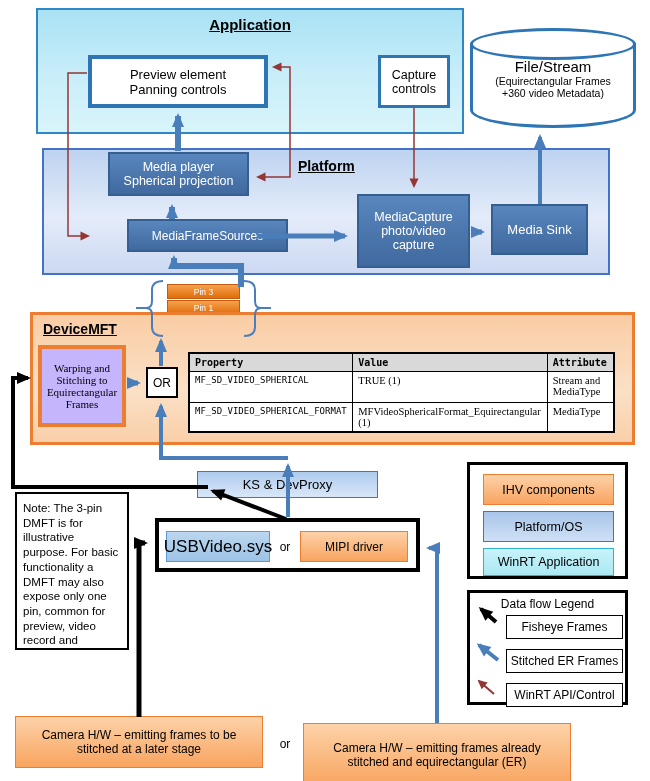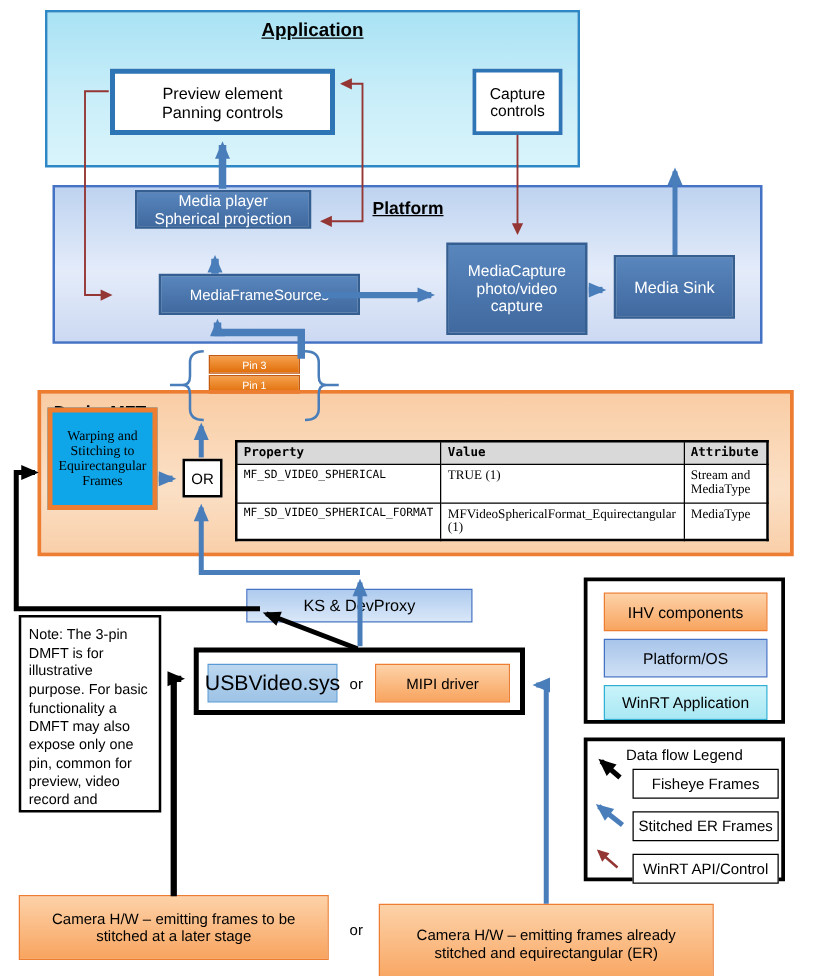--- a/index.html
+++ b/index.html
@@ -54,40 +54,49 @@
 
 <div class="stage">
 
   <div class="abs app-box">
     <div class="abs region-title" style="left:0;right:0;top:6px;text-align:center;font-size:15px;">Application</div>
   </div>
   <div class="abs white-blue ctr preline" style="left:88px;top:55px;width:180px;height:53px;">Preview element
 Panning controls</div>
   <div class="abs white-blue ctr" style="left:378px;top:55px;width:72px;height:53px;border-width:3px;font-size:12.5px;">Capture controls</div>
 
+  <div class="abs cyl">
+    <div class="cap"></div>
+    <div class="tube"></div>
+    <div class="txt">
+      <div class="cyl-title">File/Stream</div>
+      <div class="cyl-sub preline">(Equirectangular Frames
++360 video Metadata)</div>
+    </div>
+  </div>
 
   <div class="abs platform-box">
     <div class="abs region-title" style="left:254px;top:8px;font-size:14px;">Platform</div>
   </div>
-  <div class="abs darkblue ctr preline" style="left:108px;top:152px;width:141px;height:31px;">Media player
+  <div class="abs darkblue ctr preline" style="left:108px;top:152px;width:141px;height:44px;">Media player
 Spherical projection</div>
   <div class="abs darkblue ctr" style="left:95px;top:219px;width:161px;height:33px;font-size:12px;margin-left:32px;">MediaFrameSources</div>
   <div class="abs darkblue ctr preline" style="left:357px;top:194px;width:113px;height:74px;">MediaCapture
 photo/video
 capture</div>
   <div class="abs darkblue ctr" style="left:491px;top:204px;width:97px;height:51px;font-size:13px;">Media Sink</div>
 
   <div class="abs pin ctr" style="top:284px;">Pin 3</div>
   <div class="abs pin ctr" style="top:300px;">Pin 1</div>
   <div class="abs pin ctr" style="top:316px;">Pin 2</div>
 
   <div class="abs devicemft-box">
     <div class="abs region-title" style="left:10px;top:6px;font-size:14px;">DeviceMFT</div>
   </div>
-  <div class="abs ctr" style="left:38px;top:326px;width:88px;height:82px;background:#0ea5e9;border:4px solid #ed7d31;
+  <div class="abs ctr" style="left:38px;top:345px;width:88px;height:82px;background:#c4b5fd;border:4px solid #ed7d31;
        font-family:'Liberation Serif',serif;font-size:11px;padding:2px;">Warping and Stitching to Equirectangular Frames</div>
   <div class="abs ctr" style="left:146px;top:367px;width:32px;height:31px;background:#fff;border:2px solid #000;font-size:12px;">OR</div>
 
   <table class="abs mft-table">
     <tbody>
         <tr class="hdr">
       <td style="width:158px;">Property</td>
       <td style="width:192px;">Value</td>
       <td style="width:67px;">Attribute</td>
     </tr>

